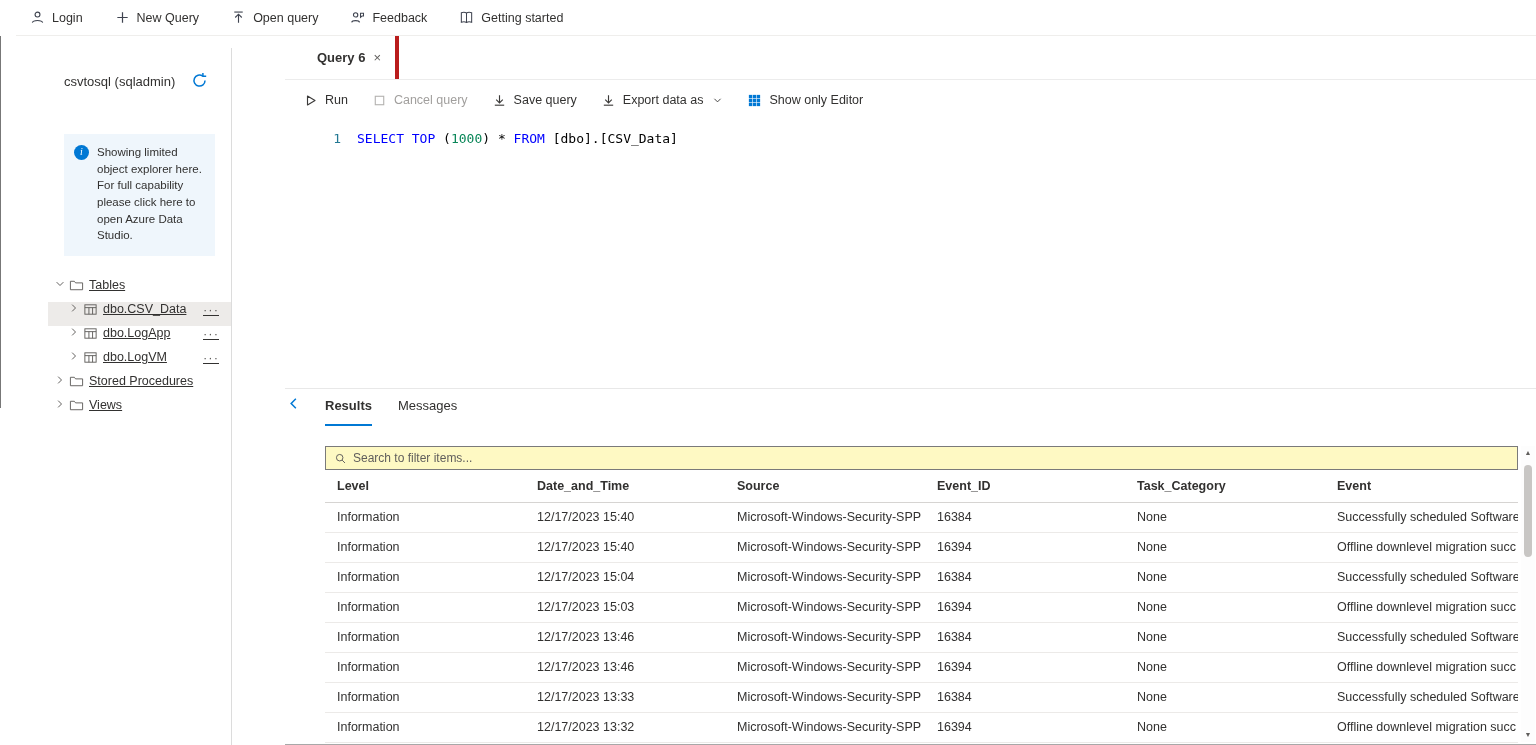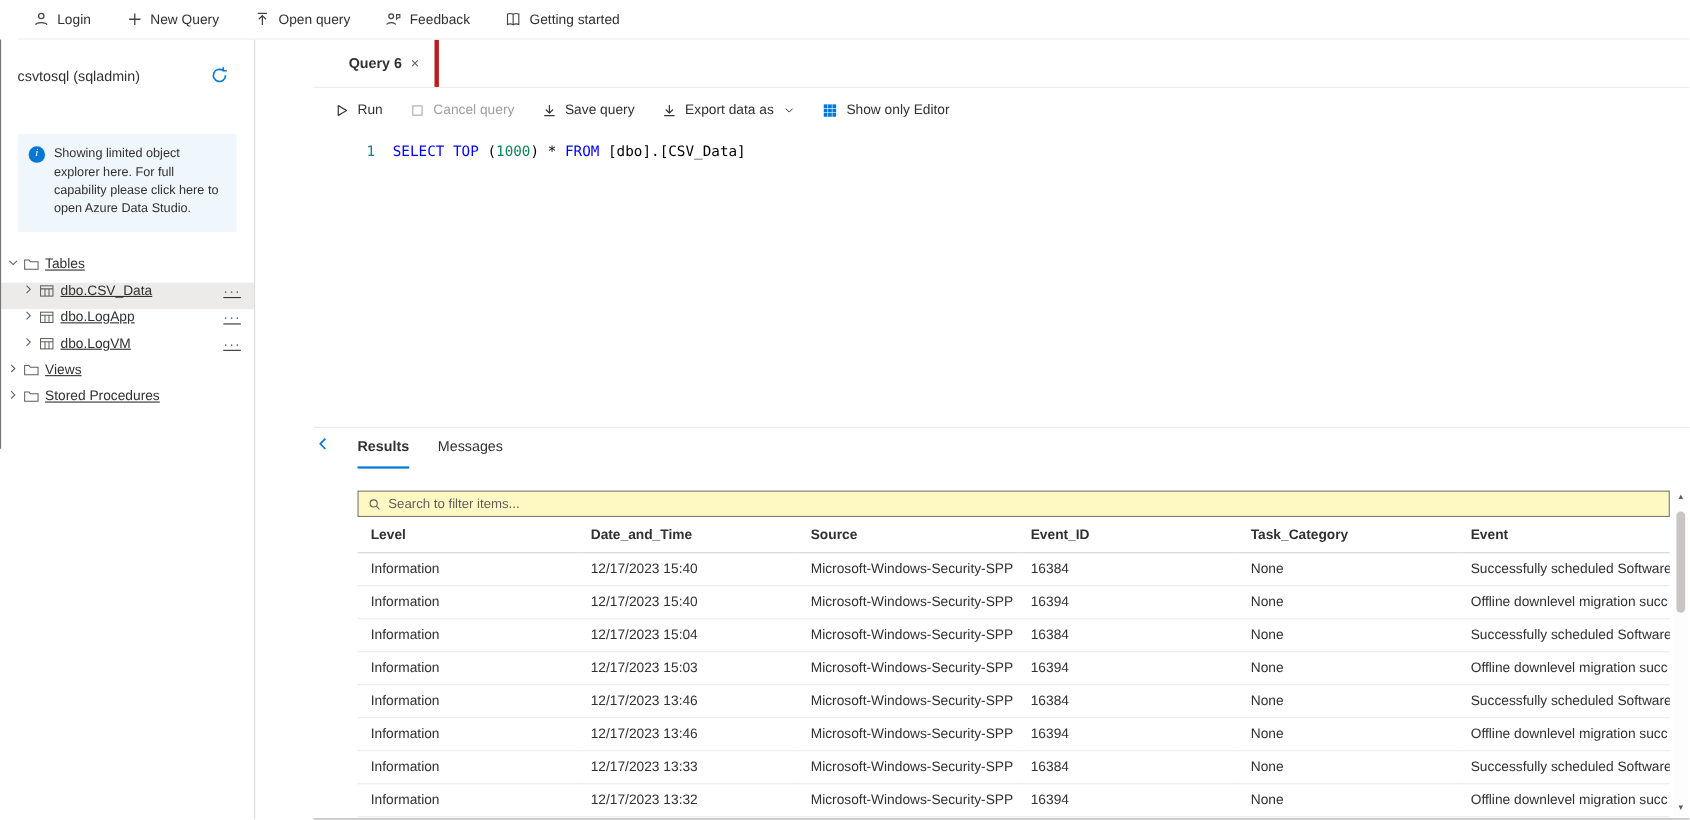--- a/index.html
+++ b/index.html
@@ -7,22 +7,22 @@
               font-family:"Liberation Sans","DejaVu Sans",sans-serif; color:#323130; }
 
   
   .topbar { position:absolute; top:0; left:16px; right:0; height:36px; background:#fff;
             border-bottom:1px solid #efeeec; display:flex; align-items:center;
             padding:0 14px; gap:32px; z-index:5; }
   .tb-item { display:flex; align-items:center; gap:7px; font-size:12.5px; color:#323130; cursor:pointer; }
   .tb-item svg { width:15px; height:15px; color:#3f4450; }
 
   
-  .sidebar { position:absolute; top:36px; left:0; width:232px; bottom:0; background:#fff;
-             border-right:1px solid #dcdcdc; }
+  .sidebar { position:absolute; top:48px; left:0; width:232px; bottom:0; background:#fff;
+             border-right:1px solid #dcdcdc;padding-left:48px; }
   .left-edge { position:absolute; top:36px; left:0; width:1px; height:372px; background:#777; z-index:6; }
   .sb-header { display:flex; align-items:center; justify-content:space-between; padding:24px 22px 0 16px; }
   .sb-title { font-size:13px; color:#323130; }
   .refresh-btn { width:18px; height:18px; cursor:pointer; }
   .refresh-btn svg { width:17px; height:17px; }
   .info-box { margin:44px 16px 0 16px; background:#eff6fc; padding:10px 10px 12px 10px;
               display:flex; gap:8px; font-size:11.5px; line-height:1.45; color:#323130; }
   .info-dot { flex:0 0 auto; width:15px; height:15px; border-radius:50%; background:#0078d4; color:#fff;
               font-size:10px; font-style:italic; font-family:"Liberation Serif",serif;
               display:flex; align-items:center; justify-content:center; margin-top:1px; }
@@ -253,30 +253,30 @@
       <span class="lbl">dbo.LogVM</span>
       <span class="more-dots">···</span>
     </div>
     <div class="tree-row">
       <svg class="chev">
           <use href="#i-chev-right"></use>
         </svg>
       <svg class="obj">
           <use href="#i-folder"></use>
         </svg>
+      <span class="lbl">Stored Procedures</span>
+    </div>
+    <div class="tree-row">
+      <svg class="chev">
+          <use href="#i-chev-right"></use>
+        </svg>
+      <svg class="obj">
+          <use href="#i-folder"></use>
+        </svg>
       <span class="lbl">Views</span>
-    </div>
-    <div class="tree-row">
-      <svg class="chev">
-          <use href="#i-chev-right"></use>
-        </svg>
-      <svg class="obj">
-          <use href="#i-folder"></use>
-        </svg>
-      <span class="lbl">Stored Procedures</span>
     </div>
   </div>
 </div>
 
 <div class="main">
 
   <div class="tabstrip">
     <div class="tab">
       <span>Query 6</span>
       <span class="tab-close">×</span>

